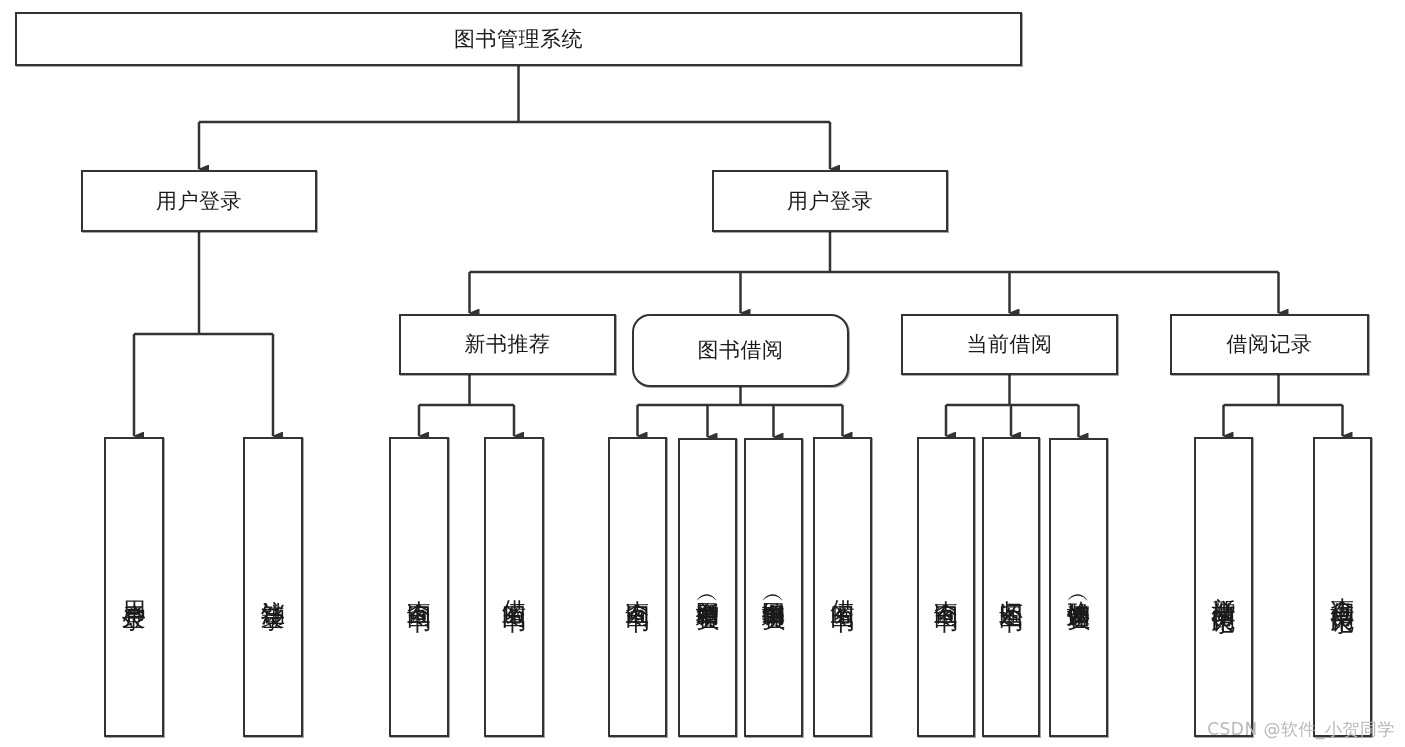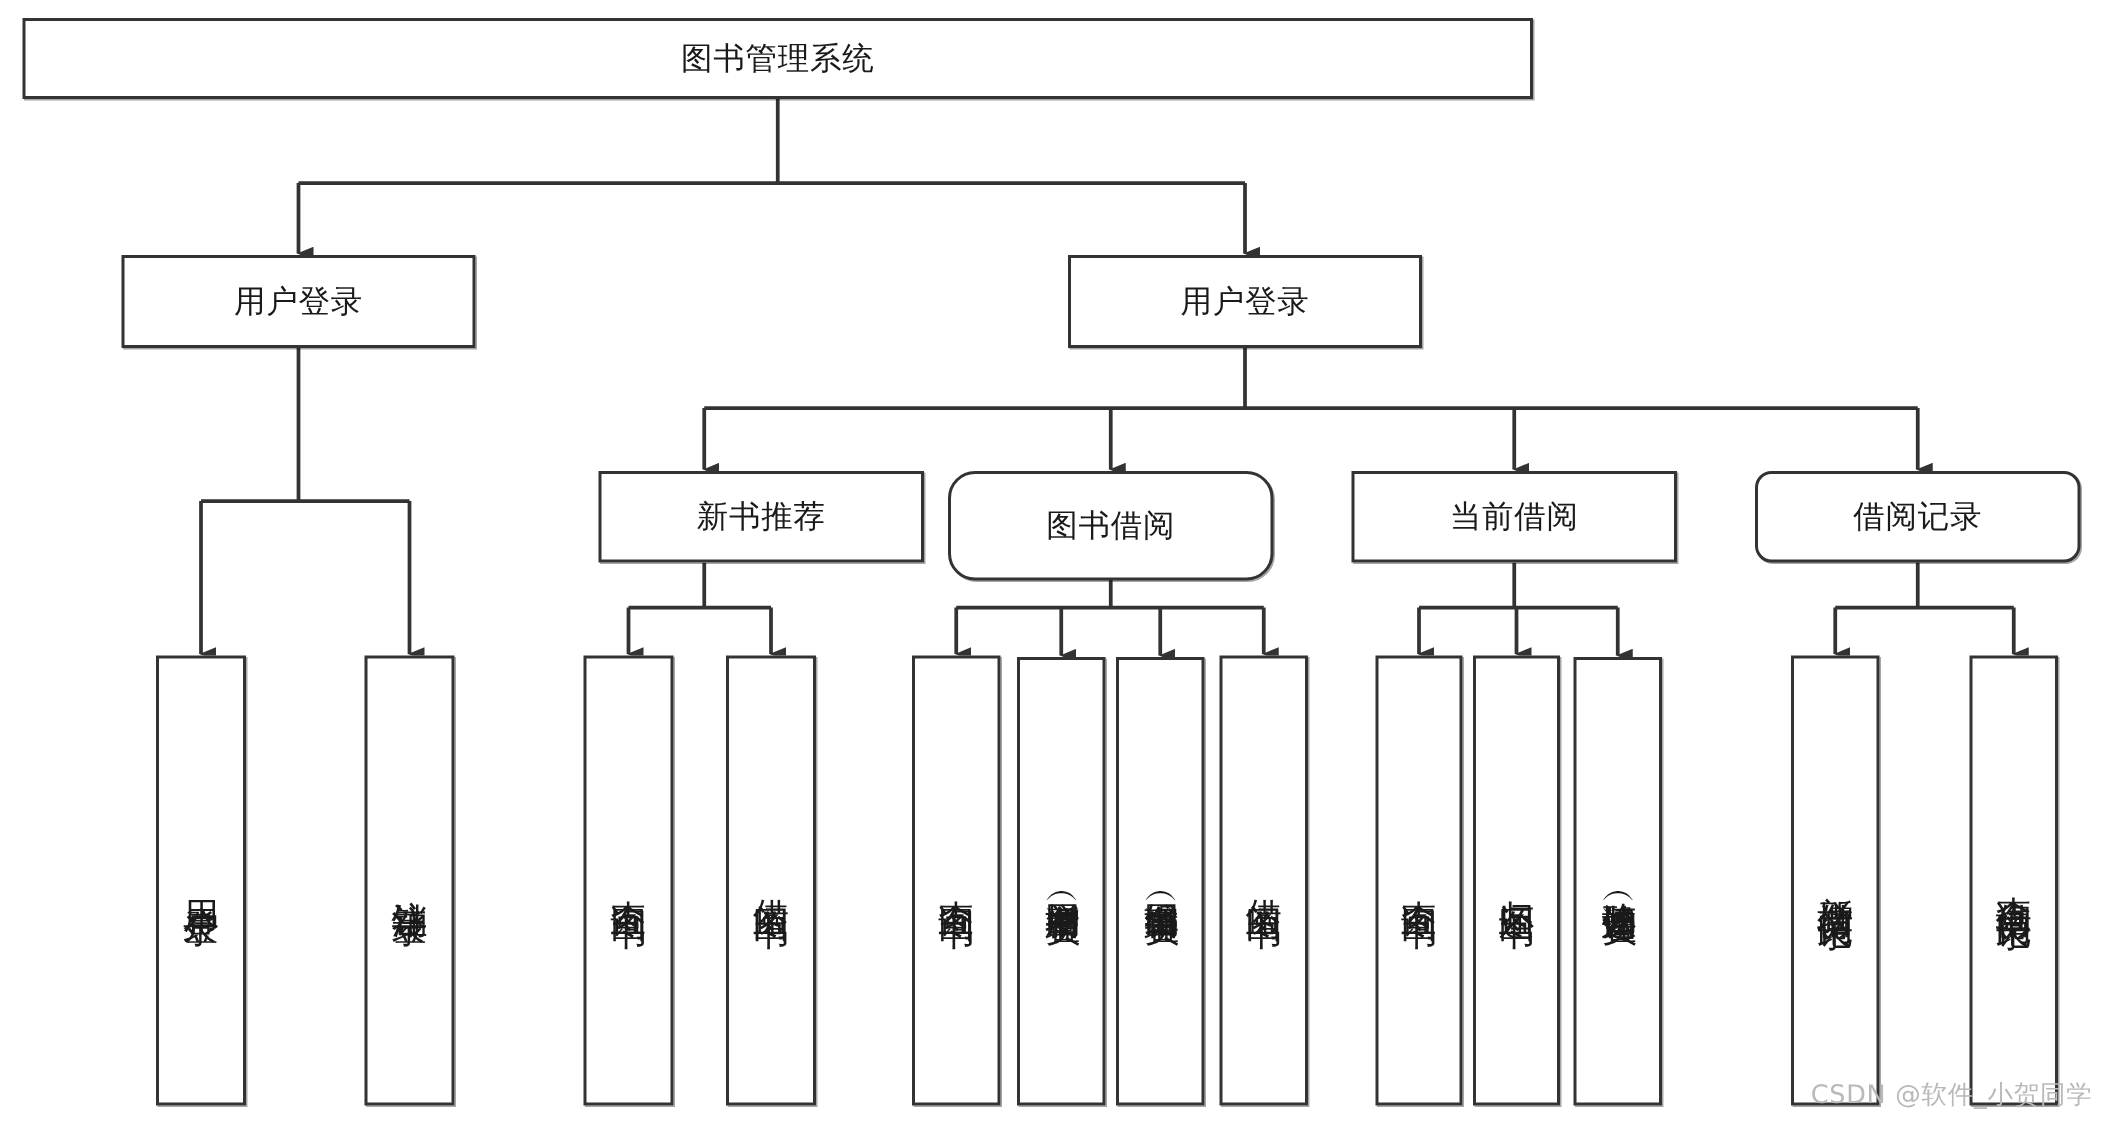--- a/index.html
+++ b/index.html
@@ -131,21 +131,21 @@
       </div>
       <div class="node horizontal" style="left: 361px; top: 314px; width: 217px; height: 61px; margin-left: 38px;">
         <span class="node-label">新书推荐</span>
       </div>
       <div class="node horizontal" style="left: 632px; top: 314px; width: 217px; height: 73px; border-radius: 18px;">
         <span class="node-label">图书借阅</span>
       </div>
       <div class="node horizontal" style="left: 901px; top: 314px; width: 217px; height: 61px;">
         <span class="node-label">当前借阅</span>
       </div>
-      <div class="node horizontal" style="left: 1170px; top: 314px; width: 217px; height: 61px; border-radius: 11px;">
+      <div class="node horizontal" style="left: 1170px; top: 314px; width: 199px; height: 61px;">
         <span class="node-label">借阅记录</span>
       </div>
       <div class="node vertical" style="left: 104px; top: 437px; width: 60px; height: 300px;">
         <span class="node-label">用户登录</span>
       </div>
       <div class="node vertical" style="left: 243px; top: 437px; width: 60px; height: 300px;">
         <span class="node-label">注销登录</span>
       </div>
       <div class="node vertical" style="left: 389px; top: 437px; width: 60px; height: 300px;">
         <span class="node-label">查询图书</span>

